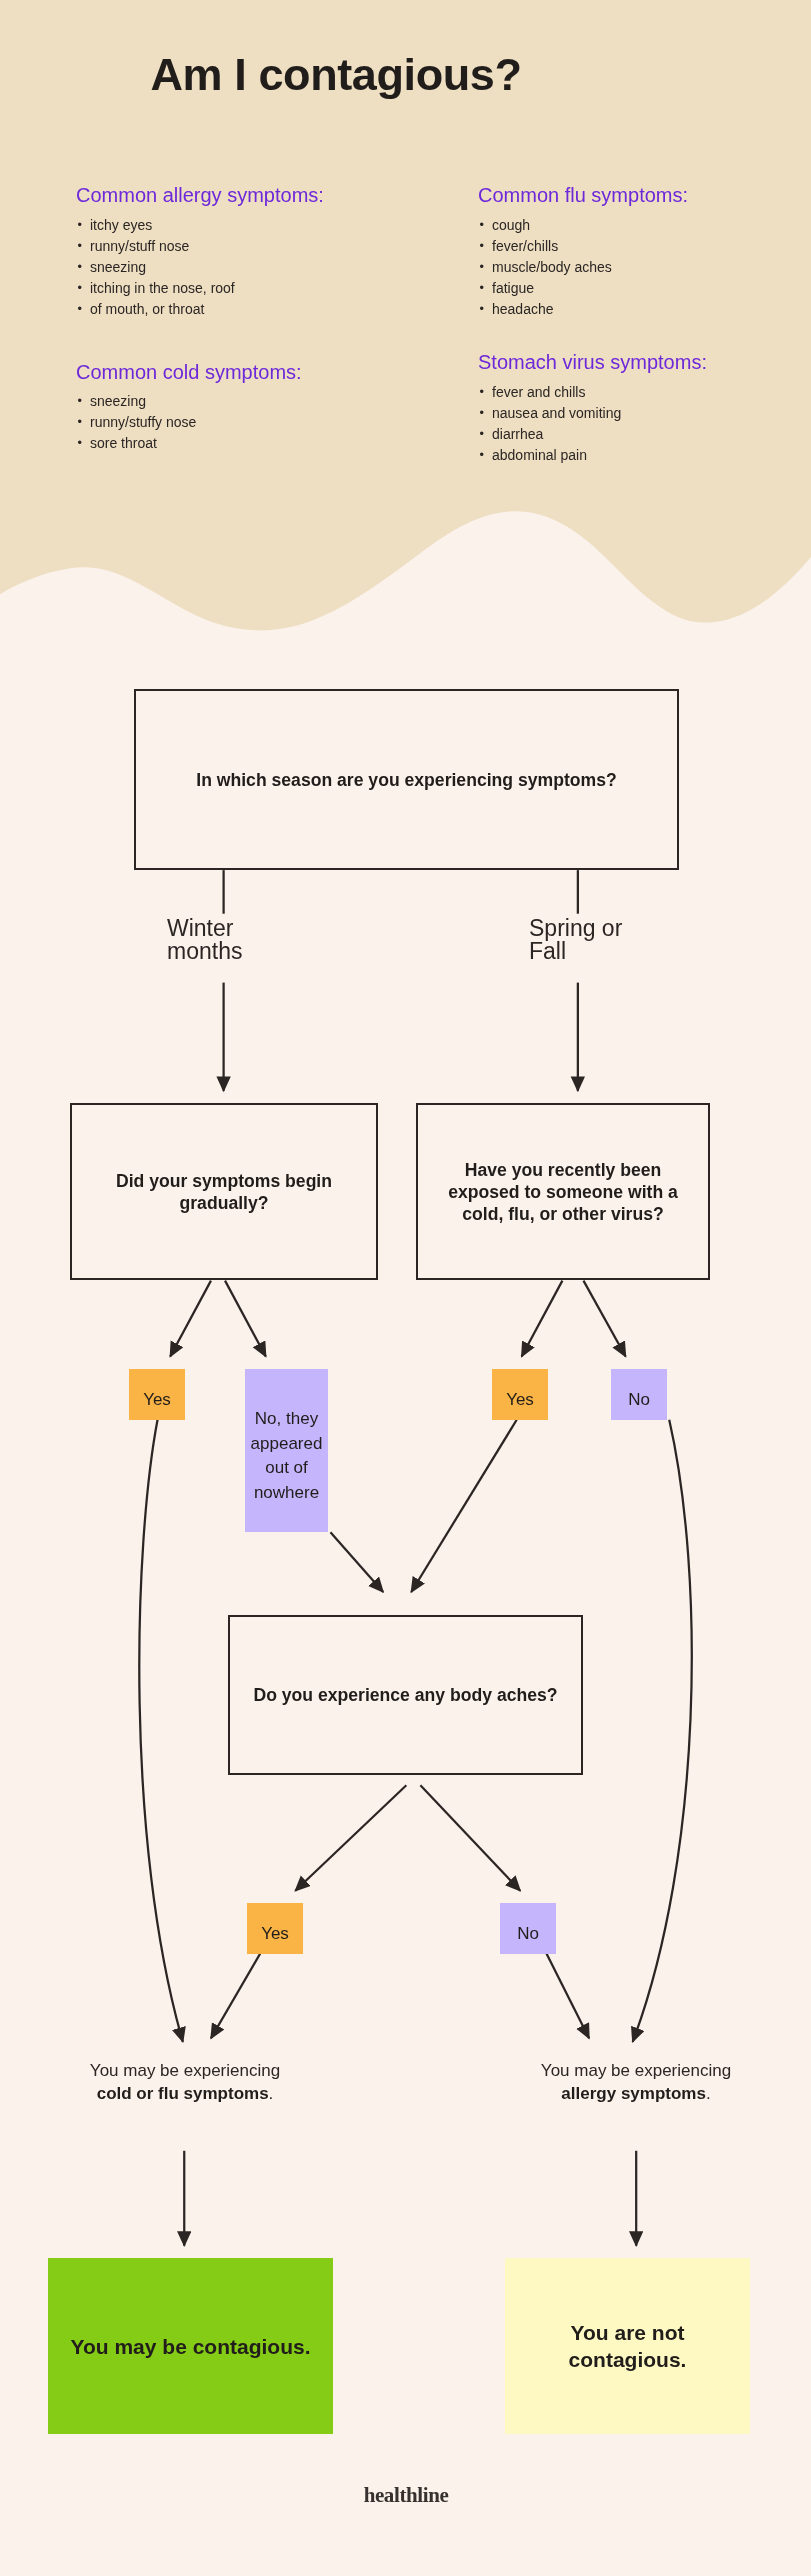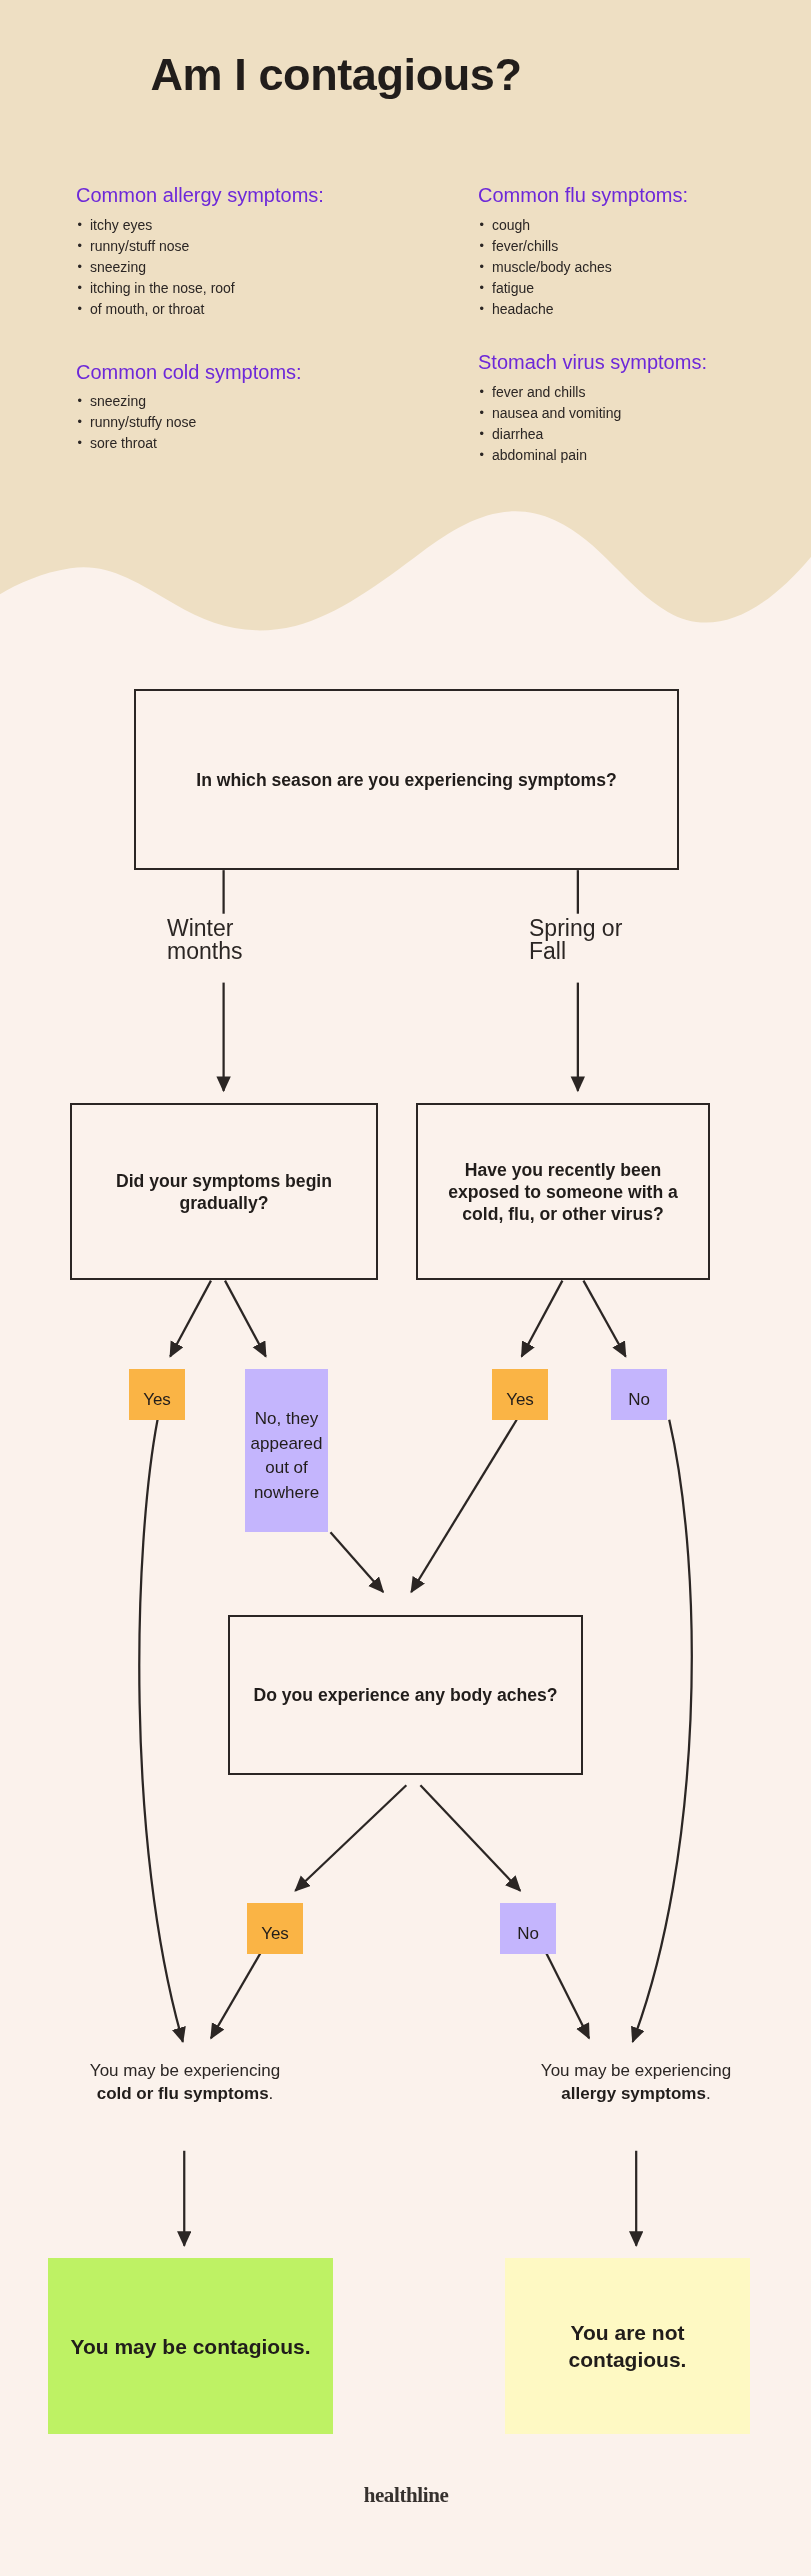--- a/index.html
+++ b/index.html
@@ -72,21 +72,21 @@
   .conclusion{
     position:absolute;text-align:center;font-size:17px;line-height:23px;color:#2B2624;
   }
   .conclusion b{font-weight:bold;color:#211D1B;}
 
   .result{
     position:absolute;display:flex;align-items:center;justify-content:center;
     text-align:center;box-sizing:border-box;
   }
   .result span{font-size:21px;font-weight:bold;line-height:27px;color:#211D1B;padding:0 9.8px;}
-  .result.orange{background:#bef264;}
+  .result.orange{background:#84cc16;}
   .result.beige{background:#fef9c3;}
 
   #brand{
     position:absolute;left:0;top:2483px;width:812px;text-align:center;
     font-family:"Liberation Serif", serif;
     font-size:21px;font-weight:bold;letter-spacing:-0.4px;color:#36312E;
   }
 </style>
 </head>
 <body>

